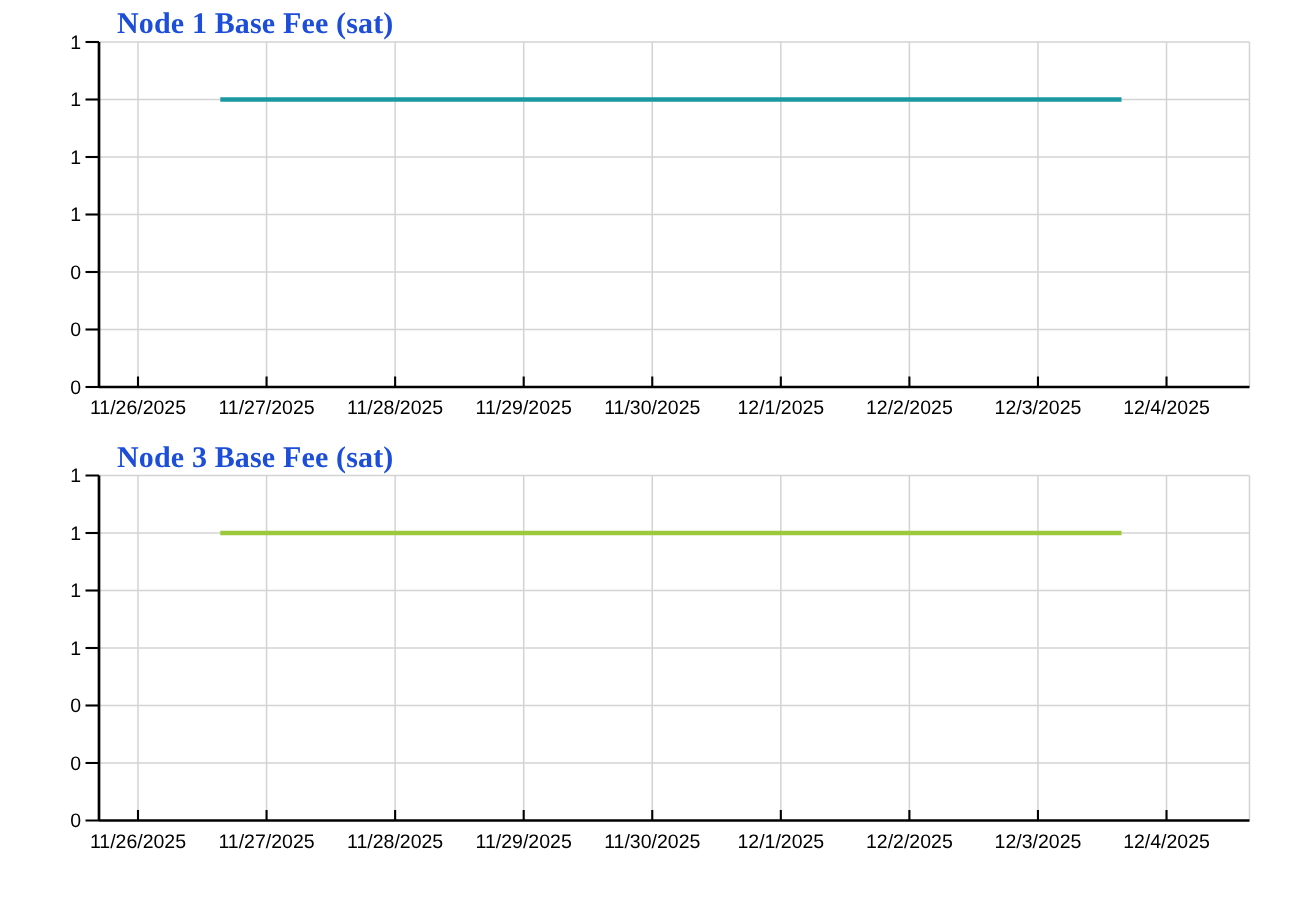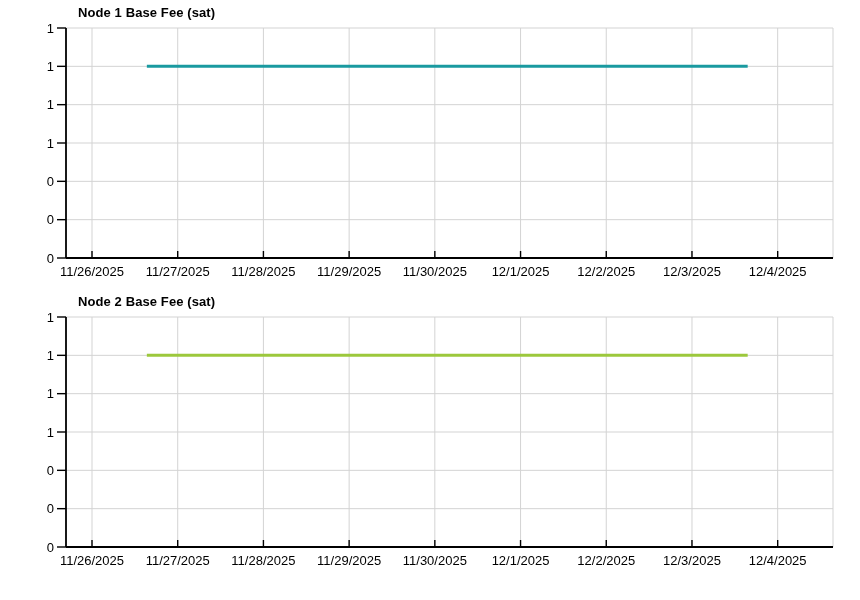--- a/index.html
+++ b/index.html
@@ -20,25 +20,26 @@
     left: 0;
     width: 860px;
     height: 290px;
   }
   #chart-1 { top: 0; }
   #chart-2 { top: 289px; }
   .chart-title {
     position: absolute;
     left: 78px;
     top: 5px;
-    font-size: 13px;
+    font-size: 20px;
     font-weight: bold;
-    color: #000000;
+    color: #1d4ed8;
     white-space: nowrap;
     letter-spacing: 0.1px;
+    font-family: Liberation Serif, serif;
   }
   .chart-svg {
     position: absolute;
     left: 0;
     top: 0;
   }
   .tick-label {
     font-family: "Liberation Sans", sans-serif;
     font-size: 13px;
     fill: #000000;
@@ -100,21 +101,21 @@
         <line x1="777.68" y1="251" x2="777.68" y2="258" stroke="#000000" stroke-width="1.4"></line>
         <text x="777.68" y="276" text-anchor="middle" class="tick-label">12/4/2025</text>
         <line x1="833" y1="28" x2="833" y2="258" stroke="#d3d3d3" stroke-width="1"></line>
         <line x1="66" y1="28" x2="66" y2="258" stroke="#000000" stroke-width="1.8"></line>
         <line x1="66" y1="258" x2="833" y2="258" stroke="#000000" stroke-width="1.8"></line>
         <polyline points="146.8544,66.33333333333331 747.6815,66.33333333333331" fill="none" stroke="#1a9aa0" stroke-width="3" stroke-linecap="butt"></polyline>
       </svg>
   </section>
 
   <section class="chart" id="chart-2">
-    <div class="chart-title">Node 2 Base Fee (sat)</div>
+    <div class="chart-title">Node 3 Base Fee (sat)</div>
     <svg class="chart-svg" width="860" height="290">
         <line x1="66" y1="28" x2="833" y2="28" stroke="#d3d3d3" stroke-width="1"></line>
         <line x1="57" y1="28" x2="66" y2="28" stroke="#000000" stroke-width="1.4"></line>
         <text x="54" y="32.5" text-anchor="end" class="tick-label">1</text>
         <line x1="66" y1="66.33333333333331" x2="833" y2="66.33333333333331" stroke="#d3d3d3" stroke-width="1"></line>
         <line x1="57" y1="66.33333333333331" x2="66" y2="66.33333333333331" stroke="#000000" stroke-width="1.4"></line>
         <text x="54" y="70.83333333333331" text-anchor="end" class="tick-label">1</text>
         <line x1="66" y1="104.66666666666664" x2="833" y2="104.66666666666664" stroke="#d3d3d3" stroke-width="1"></line>
         <line x1="57" y1="104.66666666666664" x2="66" y2="104.66666666666664" stroke="#000000" stroke-width="1.4"></line>
         <text x="54" y="109.16666666666664" text-anchor="end" class="tick-label">1</text>

